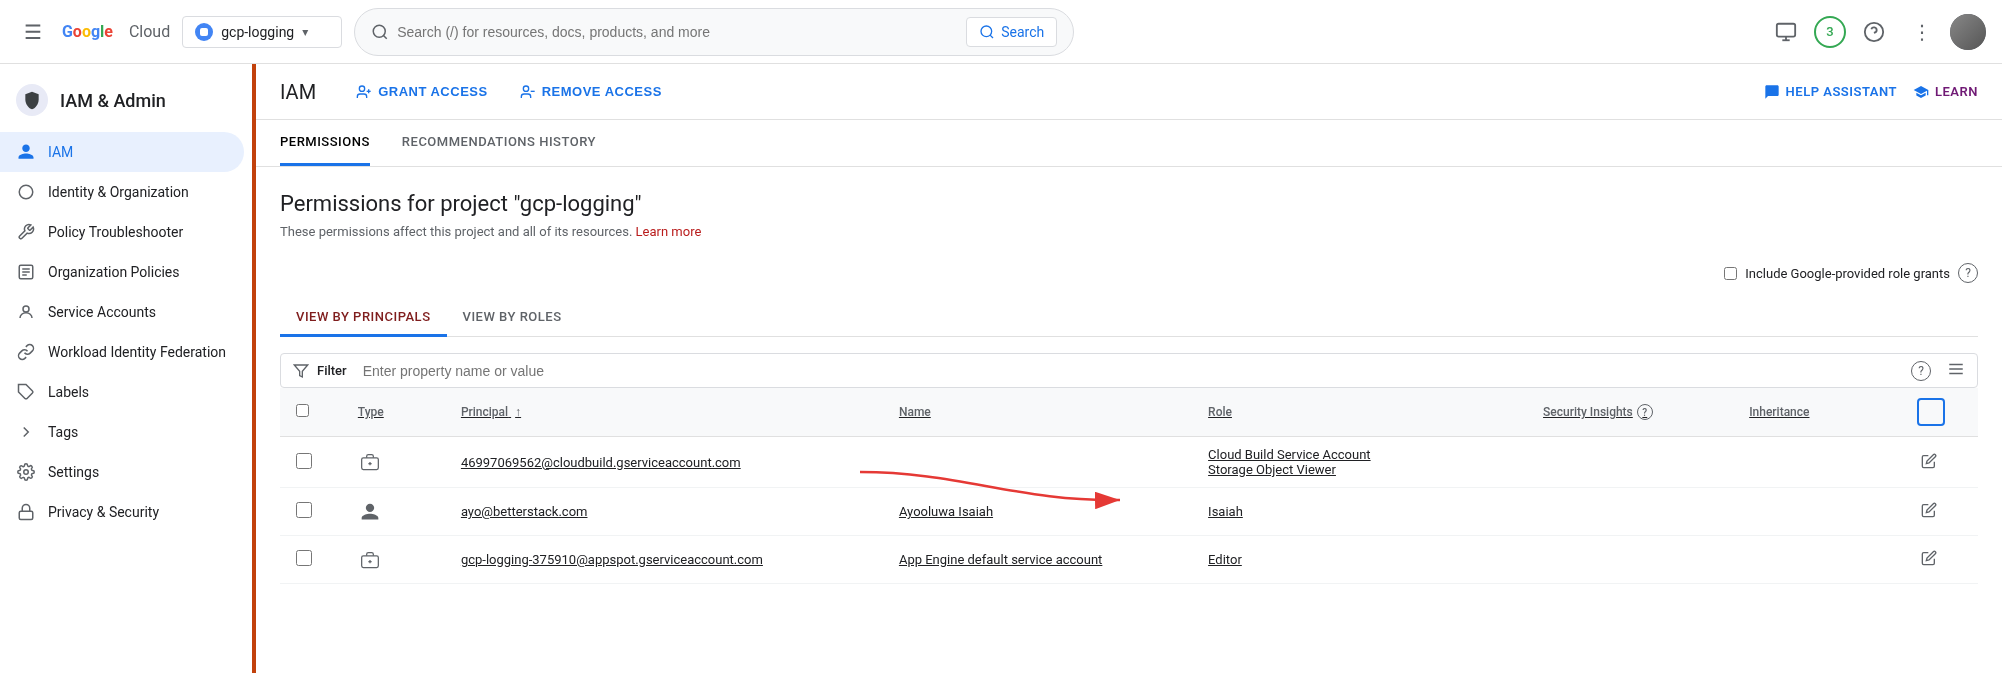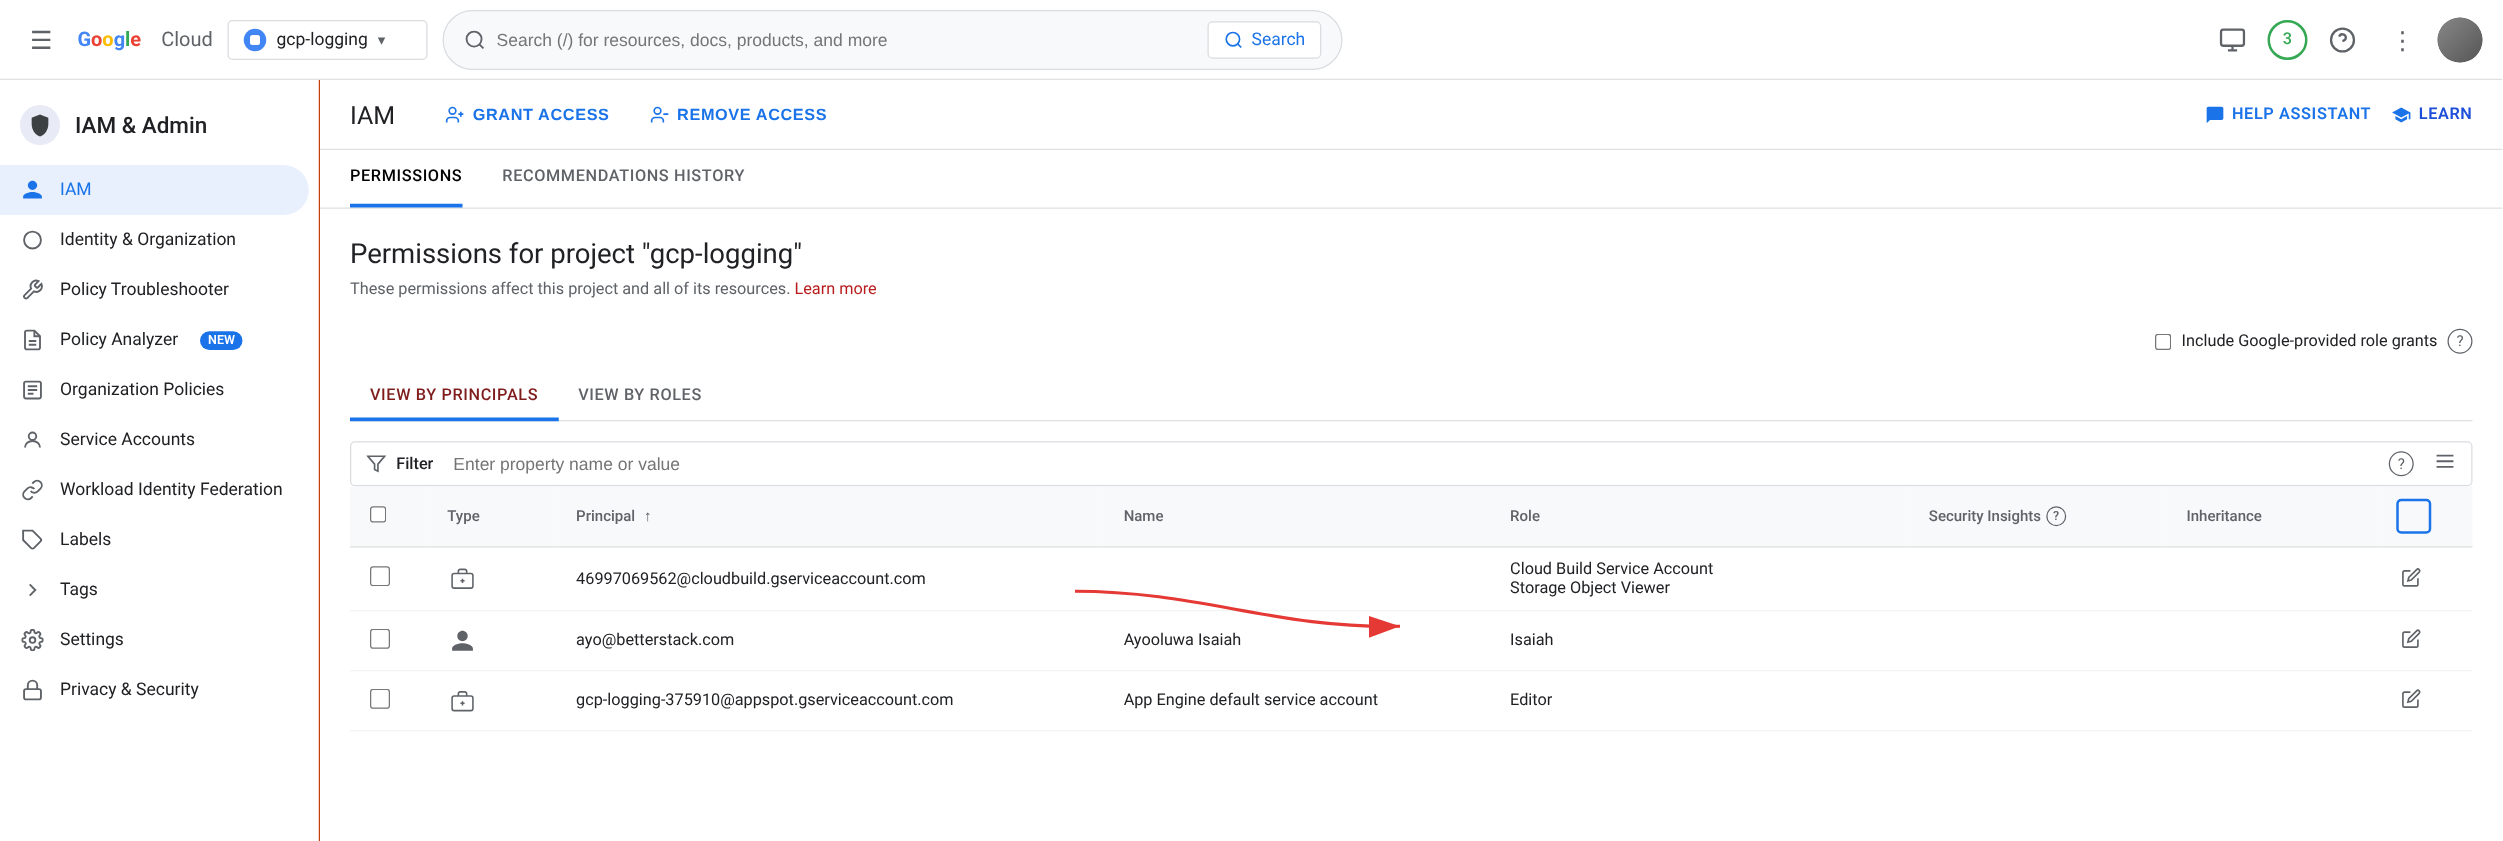--- a/index.html
+++ b/index.html
@@ -53,21 +53,21 @@
     }
     .avatar { width: 36px; height: 36px; border-radius: 50%; background: #5f6368; cursor: pointer; overflow: hidden; display: flex; align-items: center; justify-content: center; }
     .avatar-img { width: 36px; height: 36px; border-radius: 50%; background: linear-gradient(135deg, #888 0%, #555 100%); }
 
     
     .app-layout { display: flex; height: calc(100vh - 64px); }
 
     
     .sidebar {
       width: 256px; min-width: 256px;
-      border-right: 1px solid #c2410c;
+      border-right: 4px solid #c2410c;
       overflow-y: auto;
       background: #fff;
     }
     .sidebar-header {
       display: flex; align-items: center; gap: 12px;
       padding: 20px 16px 16px;
       font-size: 18px; font-weight: 500; color: #202124;
     }
     .sidebar-header-icon {
       width: 32px; height: 32px; background: #e8eaf6; border-radius: 50%;
@@ -103,21 +103,21 @@
       border: none; background: transparent;
     }
     .iam-header-right { margin-left: auto; display: flex; align-items: center; gap: 16px; }
     .help-assistant-btn {
       display: flex; align-items: center; gap: 6px;
       color: #1a73e8; font-size: 13px; font-weight: 600;
       cursor: pointer; text-transform: uppercase; letter-spacing: 0.5px;
     }
     .learn-btn {
       display: flex; align-items: center; gap: 6px;
-      color: #1d4ed8; font-size: 13px; font-weight: 600;
+      color: #701a75; font-size: 13px; font-weight: 600;
       cursor: pointer; text-transform: uppercase; letter-spacing: 0.5px;
     }
 
     
     .tabs-bar {
       display: flex; padding: 0 24px;
       border-bottom: 1px solid #e0e0e0;
     }
     .tab {
       padding: 14px 0; margin-right: 32px;
@@ -152,21 +152,21 @@
     
     .filter-bar {
       display: flex; align-items: center; gap: 8px;
       border: 1px solid #dadce0; border-radius: 4px;
       padding: 6px 12px; margin-bottom: 0;
       background: #fff;
     }
     .filter-input { border: none; outline: none; font-size: 14px; color: #5f6368; flex: 1; background: transparent; }
 
     
-    .permissions-table { width: 100%; border-collapse: collapse; }
+    .permissions-table { width: 100%; border-collapse: collapse; text-decoration: underline; }
     .permissions-table thead tr { background: #f8f9fa; }
     .permissions-table th {
       padding: 10px 16px; text-align: left;
       font-size: 12px; font-weight: 500; color: #5f6368;
       border-bottom: 1px solid #e0e0e0;
     }
     .permissions-table td {
       padding: 10px 16px; font-size: 13px; color: #202124;
       border-bottom: 1px solid #f1f3f4;
       vertical-align: middle;
@@ -297,32 +297,20 @@
 
     <div class="sidebar-item">
       <div class="sidebar-item-icon">
         <svg width="18" height="18" viewBox="0 0 24 24" fill="none" stroke="#5f6368" stroke-width="2">
             <path d="M14.7 6.3a1 1 0 0 0 0 1.4l1.6 1.6a1 1 0 0 0 1.4 0l3.77-3.77a6 6 0 0 1-7.94 7.94l-6.91 6.91a2.12 2.12 0 0 1-3-3l6.91-6.91a6 6 0 0 1 7.94-7.94l-3.76 3.76z"></path>
           </svg>
       </div>
       <span>Policy Troubleshooter</span>
     </div>
 
-    <div class="sidebar-item">
-      <div class="sidebar-item-icon">
-        <svg width="18" height="18" viewBox="0 0 24 24" fill="none" stroke="#5f6368" stroke-width="2">
-            <path d="M14 2H6a2 2 0 0 0-2 2v16a2 2 0 0 0 2 2h12a2 2 0 0 0 2-2V8z"></path>
-            <polyline points="14 2 14 8 20 8"></polyline>
-            <line x1="16" y1="13" x2="8" y2="13"></line>
-            <line x1="16" y1="17" x2="8" y2="17"></line>
-          </svg>
-      </div>
-      <span>Policy Analyzer</span>
-      <span class="new-badge">NEW</span>
-    </div>
 
     <div class="sidebar-item">
       <div class="sidebar-item-icon">
         <svg width="18" height="18" viewBox="0 0 24 24" fill="none" stroke="#5f6368" stroke-width="2">
             <rect x="3" y="3" width="18" height="18" rx="2"></rect>
             <line x1="7" y1="8" x2="17" y2="8"></line>
             <line x1="7" y1="12" x2="17" y2="12"></line>
             <line x1="7" y1="16" x2="13" y2="16"></line>
           </svg>
       </div>

